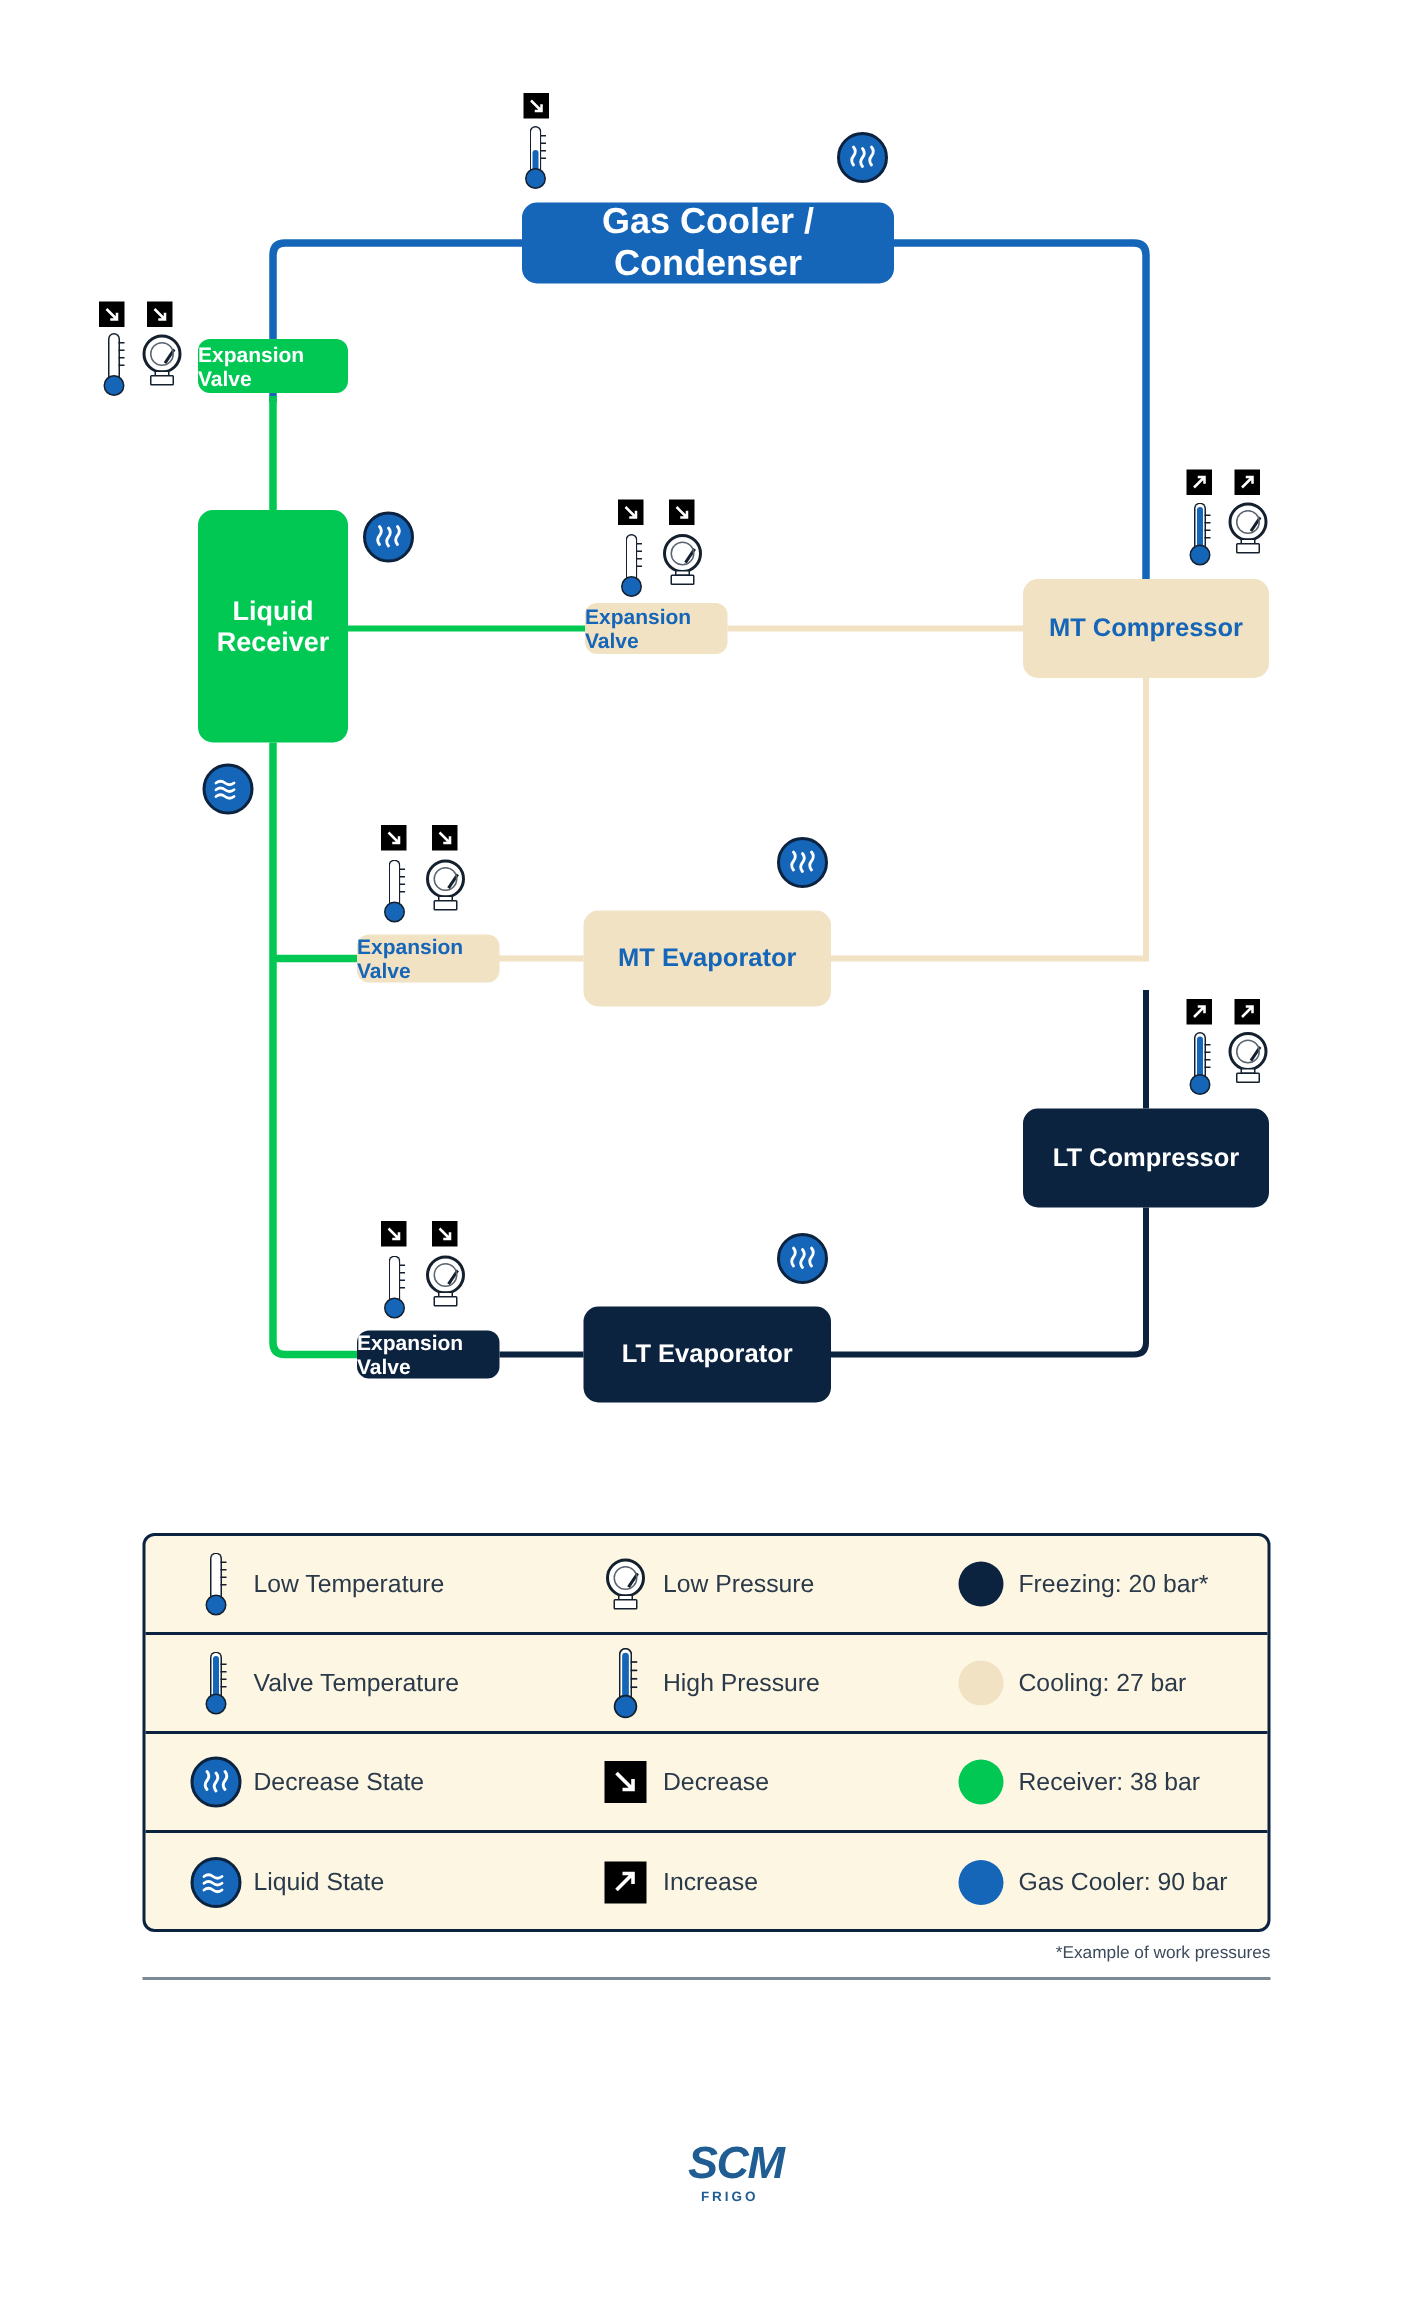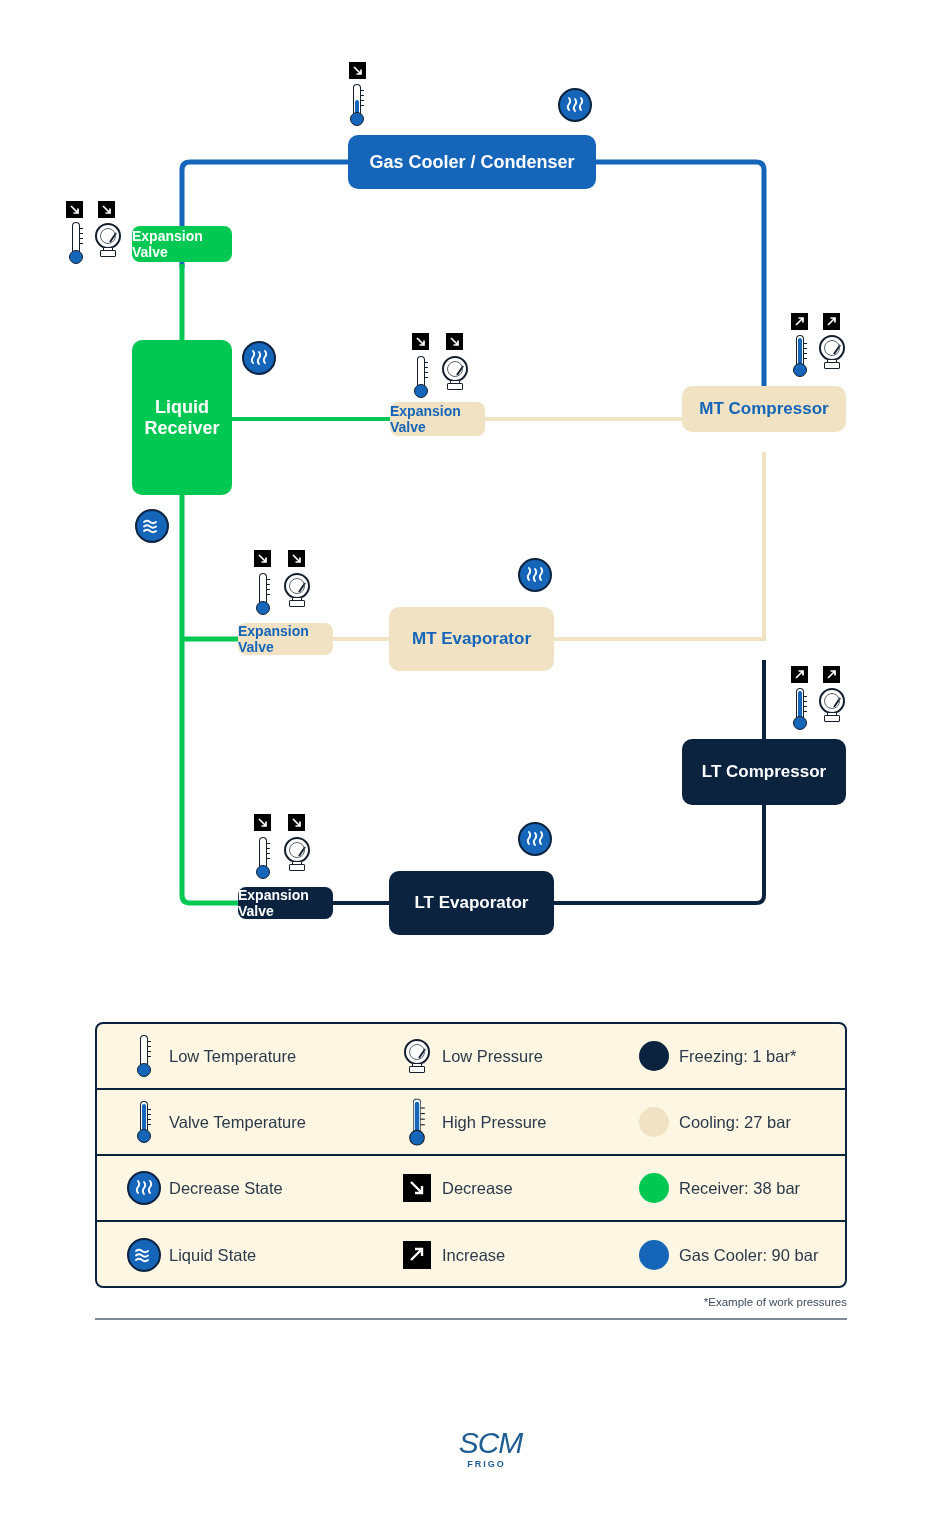--- a/index.html
+++ b/index.html
@@ -69,21 +69,21 @@
   .lico{width:50px;display:flex;align-items:center;justify-content:center;
       position:relative;height:50px;flex:none;}
   .ltext{font-size:16.5px;color:#2b3a4a;}
   .swatch{width:30px;height:30px;border-radius:50%;}
 
   #footnote{position:absolute;left:95px;top:1296px;width:752px;
       text-align:right;font-size:11.5px;color:#3c4b5c;}
   #footrule{position:absolute;left:95px;top:1318px;width:752px;height:1.5px;background:#7d8996;}
 
   #brand{position:absolute;left:0;top:1428px;width:947px;text-align:center;}
-  #brand .scm{font-size:30px;font-weight:normal;color:#1f5d92;letter-spacing:-1px;
+  #brand .scm{font-size:30px;font-weight:bold;color:#1f5d92;letter-spacing:-1px;
       font-style:italic;line-height:1;padding-left:34px;}
   #brand .frigo{font-size:9px;font-weight:bold;color:#1f5d92;letter-spacing:2px;
       margin-top:1px;margin-left:26px;}
 </style>
 </head>
 <body>
 
 <div id="diagram">
 
   <svg id="svg-lines" viewBox="0 0 947 990" xmlns="http://www.w3.org/2000/svg">
@@ -108,21 +108,21 @@
     <path d="M182 520 L182 895 Q182 903 190 903 L238 903" fill="none" stroke="#00c853" stroke-width="5"></path>
     <path d="M182 639 L238 639" fill="none" stroke="#00c853" stroke-width="5"></path>
 
     <path d="M333 903 L389 903" fill="none" stroke="#0c2340" stroke-width="4"></path>
 
     <path d="M554 903 L756 903 Q764 903 764 895 L764 805" fill="none" stroke="#0c2340" stroke-width="4"></path>
 
     <path d="M764 739 L764 660" fill="none" stroke="#0c2340" stroke-width="4"></path>
   </svg>
 
-  <div class="node blue" style="left:348px;top:135px;width:248px;height:54px;font-size:18px;">Gas Cooler / Condenser</div>
+  <div class="node blue" style="left:348px;top:135px;width:248px;height:54px;font-size:24px;">Gas Cooler / Condenser</div>
 
   <div class="ico" style="left:349px;top:62px;">
     <div class="arrow">
         <svg width="17" height="17" viewBox="0 0 17 17">
       <path d="M5 5 L12 12 M12 7.5 L12 12 L7.5 12" stroke="#fff" stroke-width="1.7" fill="none"></path>
     </svg>
       </div>
   </div>
   <div class="ico" style="left:349px;top:84px;">
     <div class="thermo">
@@ -234,21 +234,21 @@
   <div class="ico" style="left:441px;top:356px;">
     <div class="gauge">
         <div class="dial">
           <div class="needle"></div>
         </div>
       <div class="neck"></div>
         <div class="base"></div>
       </div>
   </div>
 
-  <div class="node cream" style="left:682px;top:386px;width:164px;height:46px;font-size:17px;">MT Compressor</div>
+  <div class="node cream" style="left:682px;top:386px;width:164px;height:66px;font-size:17px;">MT Compressor</div>
 
   <div class="ico" style="left:791px;top:313px;">
     <div class="arrow">
         <svg width="17" height="17" viewBox="0 0 17 17">
       <path d="M5 12 L12 5 M7.5 5 L12 5 L12 9.5" stroke="#fff" stroke-width="1.7" fill="none"></path>
     </svg>
       </div>
   </div>
   <div class="ico" style="left:823px;top:313px;">
     <div class="arrow">
@@ -438,21 +438,21 @@
           <div class="neck"></div>
             <div class="base"></div>
           </div>
       </div>
       <span class="ltext">Low Pressure</span>
     </div>
     <div class="lcell c3">
       <div class="lico">
         <div class="swatch" style="background:#0c2340;"></div>
       </div>
-      <span class="ltext">Freezing: 1 bar*</span>
+      <span class="ltext">Freezing: 20 bar*</span>
     </div>
   </div>
 
   <div class="lrow">
     <div class="lcell c1">
       <div class="lico">
         <div class="thermo">
             <div class="tube"></div>
           <div class="fill" style="top:3px;height:27px;"></div>
           <div class="tick" style="top:8px;"></div>

